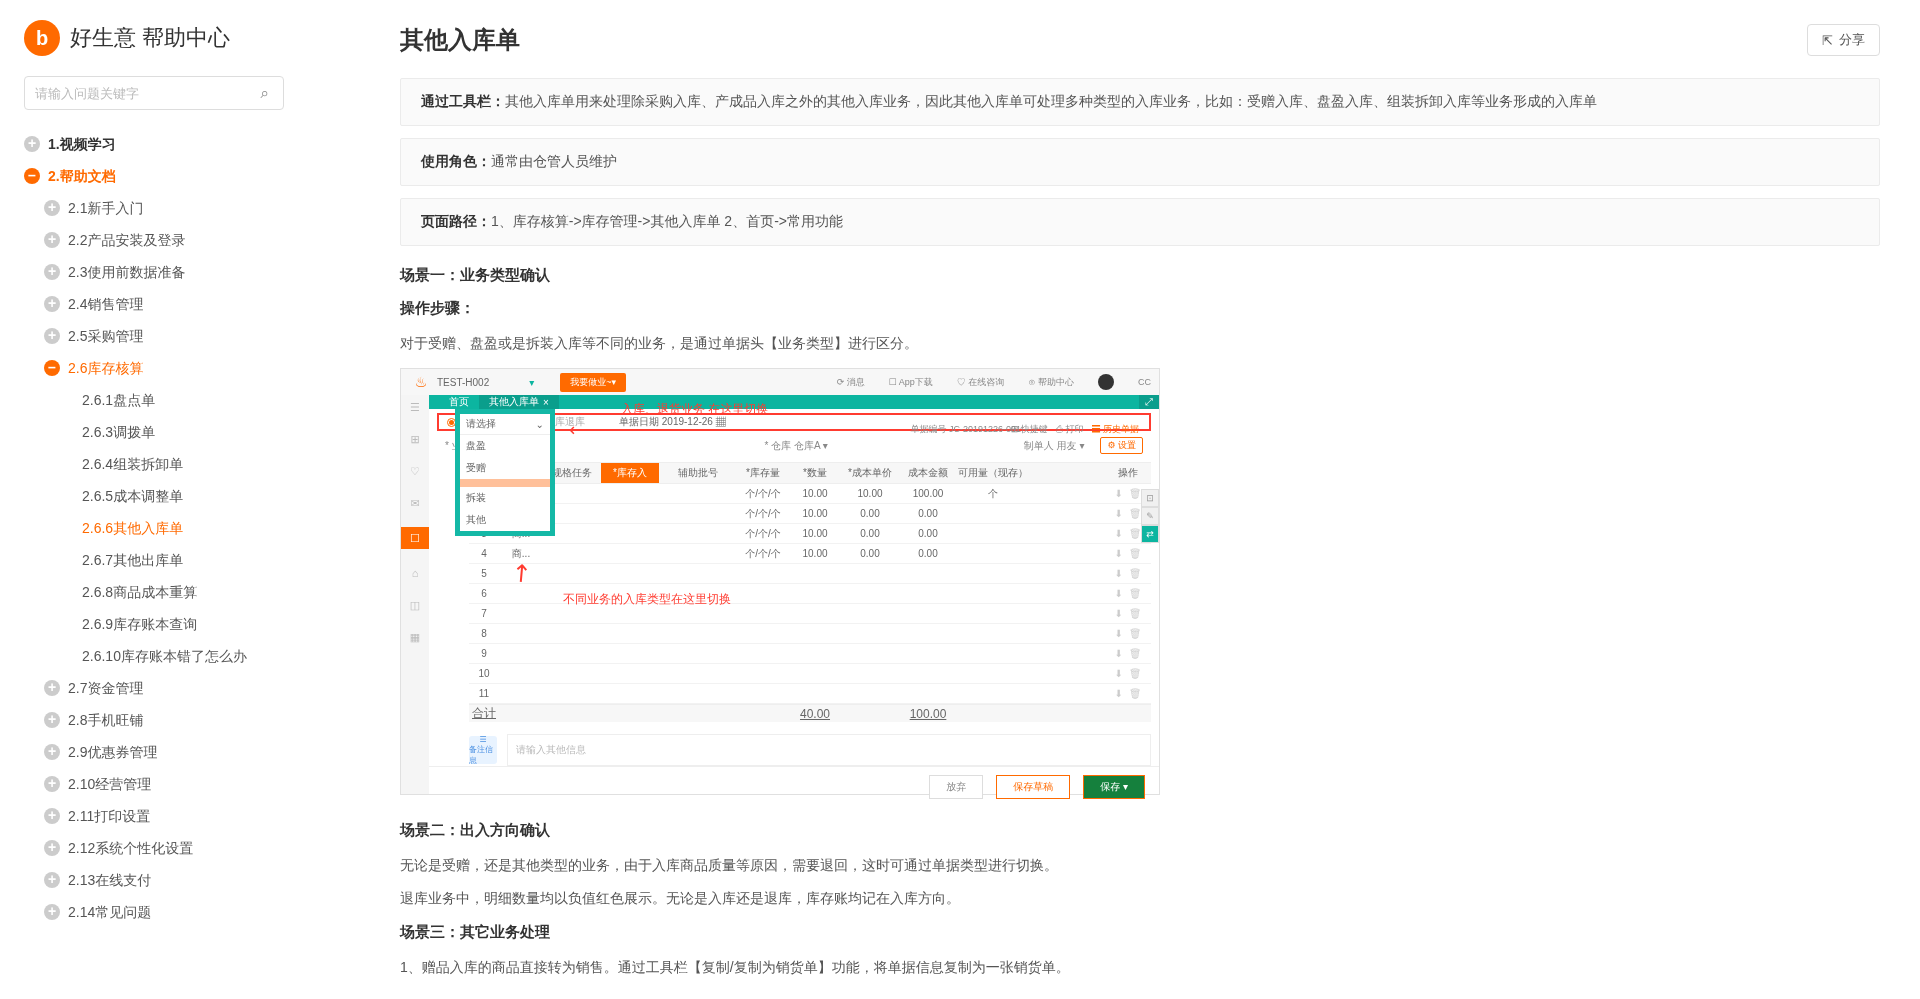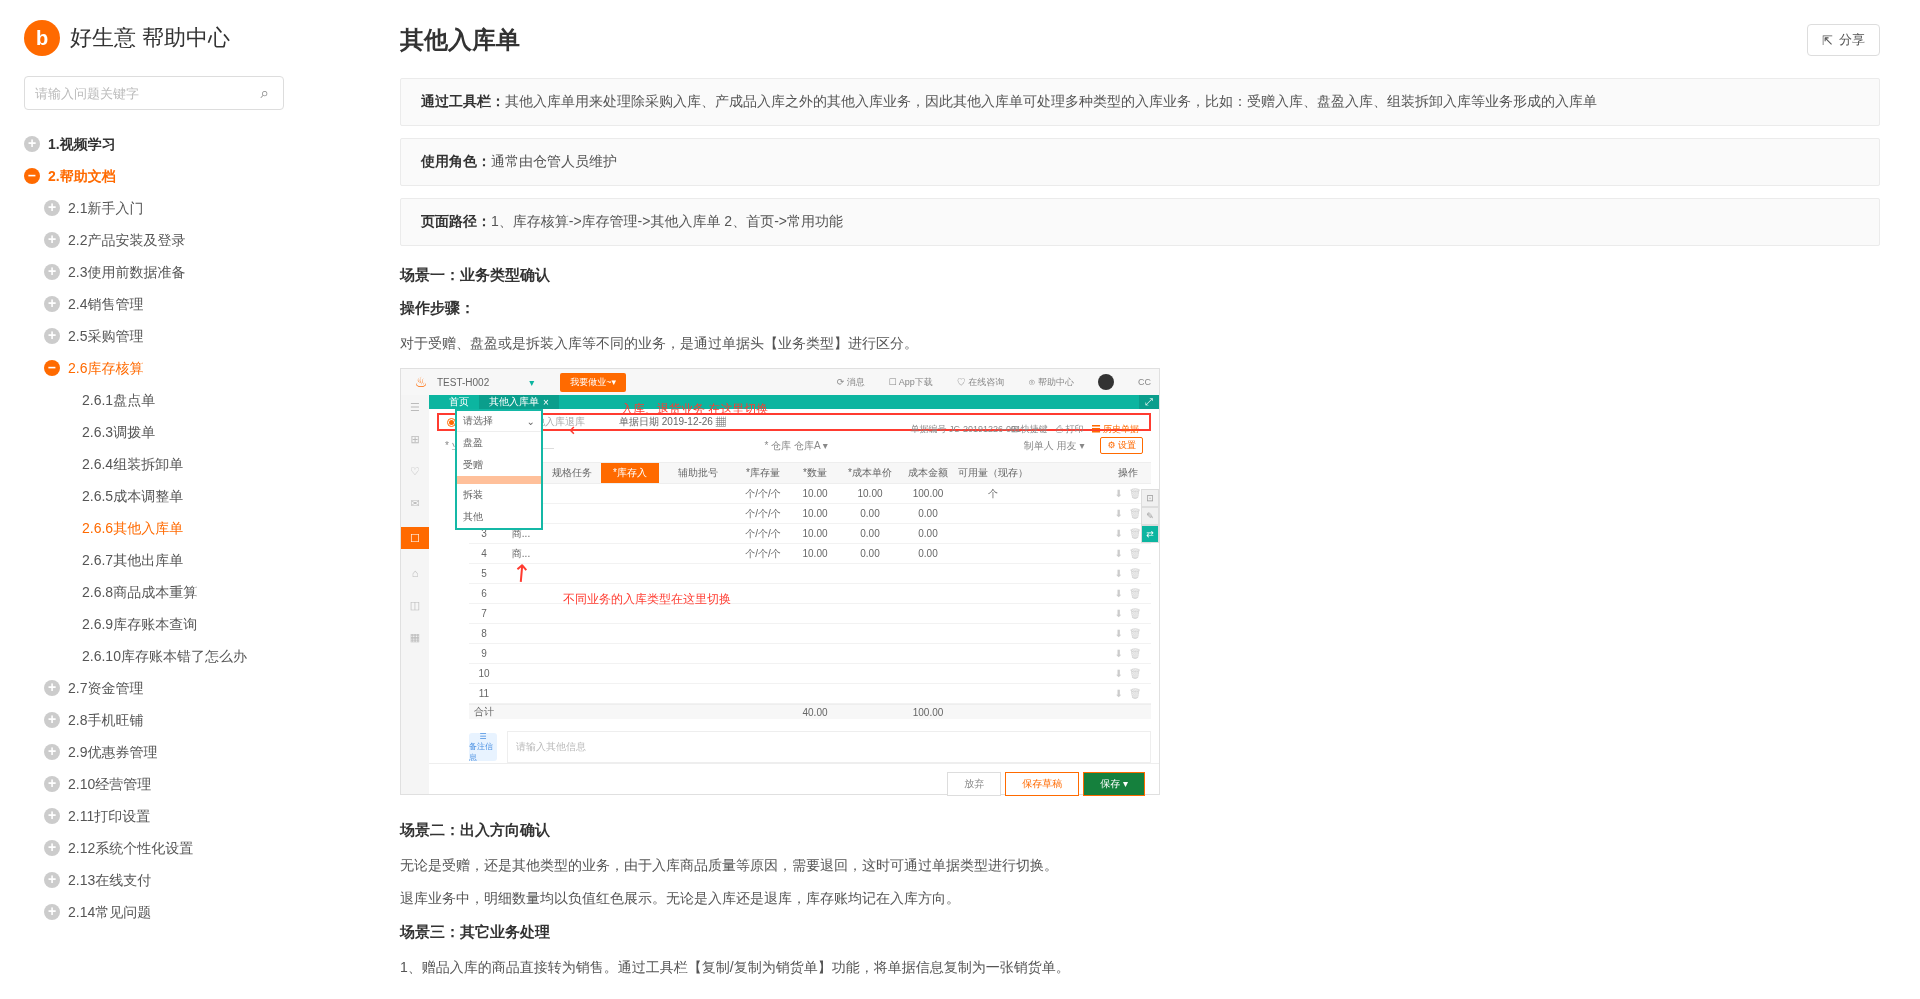--- a/index.html
+++ b/index.html
@@ -54,43 +54,43 @@
 .ss-radio-dot { width: 9px; height: 9px; border-radius: 50%; border: 1px solid #ff6a00; display: inline-block; position: relative; }
 .ss-radio-dot.on::after { content: ''; position: absolute; inset: 1px; background: #ff6a00; border-radius: 50%; }
 .ss-radio-dot.off { border-color: #bbb; }
 .ss-date { margin-left: 20px; color: #666; }
 .ss-arrow1 { position: absolute; left: 130px; top: 4px; color: #ff3b30; font-size: 18px; }
 .ss-anno1 { position: absolute; left: 220px; top: 32px; color: #ff3b30; font-size: 12px; }
 .ss-order { position: absolute; right: 128px; top: 8px; font-size: 9px; color: #888; }
 .ss-hdr-links { position: absolute; right: 10px; top: 8px; font-size: 9px; color: #888; display: flex; gap: 8px; }
 .ss-hdr-links span:last-child { color: #ff6a00; }
 .ss-row2 { display: flex; align-items: center; padding: 6px 16px; font-size: 10px; color: #888; gap: 20px; position: relative; }
-.ss-dropdown { position: absolute; left: 54px; top: 40px; width: 88px; background: #fff; border: 2px solid #14b8a6; z-index: 5; font-size: 10px; color: #666; }
+.ss-dropdown { position: absolute; left: 54px; top: 40px; width: 100px; background: #fff; border: 5px solid #14b8a6; z-index: 5; font-size: 10px; color: #666; }
 .ss-dropdown-hdr { padding: 3px 6px; border-bottom: 1px solid #eee; display: flex; justify-content: space-between; align-items: center; }
 .ss-dropdown-item { padding: 4px 6px; }
 .ss-dropdown-item.sel { background: #ffc09a; }
 .ss-row2 .lbl { color: #888; }
 .ss-row2 .field { border-bottom: 1px solid #ddd; min-width: 60px; display: inline-block; }
 .ss-row2-right { margin-left: auto; display: flex; gap: 16px; align-items: center; }
 .ss-setting { border: 1px solid #ff6a00; color: #ff6a00; font-size: 9px; padding: 1px 6px; border-radius: 2px; }
 .ss-table { margin: 2px 8px 0 40px; font-size: 10px; }
 .ss-th { display: grid; grid-template-columns: 30px 44px 58px 58px 78px 52px 52px 58px 58px 72px 1fr 46px; background: #f7f7f7; color: #666; height: 22px; align-items: center; text-align: center; border-top: 1px solid #eee; border-bottom: 1px solid #eee; }
 .ss-th .orange-col { background: #ff6a00; color: #fff; height: 100%; display: flex; align-items: center; justify-content: center; }
 .ss-tr { display: grid; grid-template-columns: 30px 44px 58px 58px 78px 52px 52px 58px 58px 72px 1fr 46px; height: 20px; align-items: center; text-align: center; color: #666; border-bottom: 1px solid #f2f2f2; }
 .ss-tr .ops { color: #ccc; display: flex; gap: 6px; justify-content: center; }
 .ss-side-tools { position: absolute; right: 0; top: 120px; width: 18px; display: flex; flex-direction: column; }
 .ss-side-tool { width: 18px; height: 18px; background: #f0f0f0; border: 1px solid #ddd; font-size: 9px; display: flex; align-items: center; justify-content: center; color: #999; }
 .ss-side-tool.on { background: #0cb5a0; color: #fff; }
 .ss-anno2 { position: absolute; left: 162px; top: 222px; color: #ff3b30; font-size: 12px; }
 .ss-arrow2 { position: absolute; left: 110px; top: 190px; color: #ff3b30; font-size: 24px; transform: rotate(-40deg); }
-.ss-total { display: grid; grid-template-columns: 30px 44px 58px 58px 78px 52px 52px 58px 58px 72px 1fr 46px; height: 20px; align-items: center; text-align: center; color: #666; background: #f7f7f7; margin: 0 8px 0 40px; font-size: 10px; border-top: 1px solid #eee; }
+.ss-total { display: grid; grid-template-columns: 30px 44px 58px 58px 78px 52px 52px 58px 58px 72px 1fr 46px; height: 20px; align-items: center; text-align: center; color: #666; background: #f7f7f7; margin: 0 8px 0 40px; font-size: 12px; border-top: 1px solid #eee; text-decoration: underline; }
 .ss-remark { margin: 12px 8px 0 40px; display: flex; align-items: center; gap: 10px; }
 .ss-remark-icon { width: 28px; height: 28px; background: #e8f3ff; border-radius: 3px; display: flex; align-items: center; justify-content: center; color: #4a90e2; flex-direction: column; font-size: 8px; }
 .ss-remark-input { flex: 1; height: 32px; border: 1px solid #eee; font-size: 10px; color: #bbb; padding: 10px 8px; display: flex; align-items: center; }
-.ss-footer { margin-top: auto; padding: 8px 14px 10px; display: flex; justify-content: flex-end; gap: 4px; border-top: 1px solid #eee; }
+.ss-footer { margin-top: auto; padding: 8px 14px 10px; display: flex; justify-content: flex-end; gap: 13px; border-top: 1px solid #eee; }
 .ss-btn { padding: 4px 16px; font-size: 10px; border: 1px solid #ddd; background: #fff; color: #888; }
 .ss-btn.outline { border-color: #ff6a00; color: #ff6a00; }
 .ss-btn.primary { background: #15803d; color: #fff; border-color: #ff6a00; }
 </style>
 </head>
 <body>
 
 <div class="page">
   <aside class="sidebar">
     <div class="logo-row">

